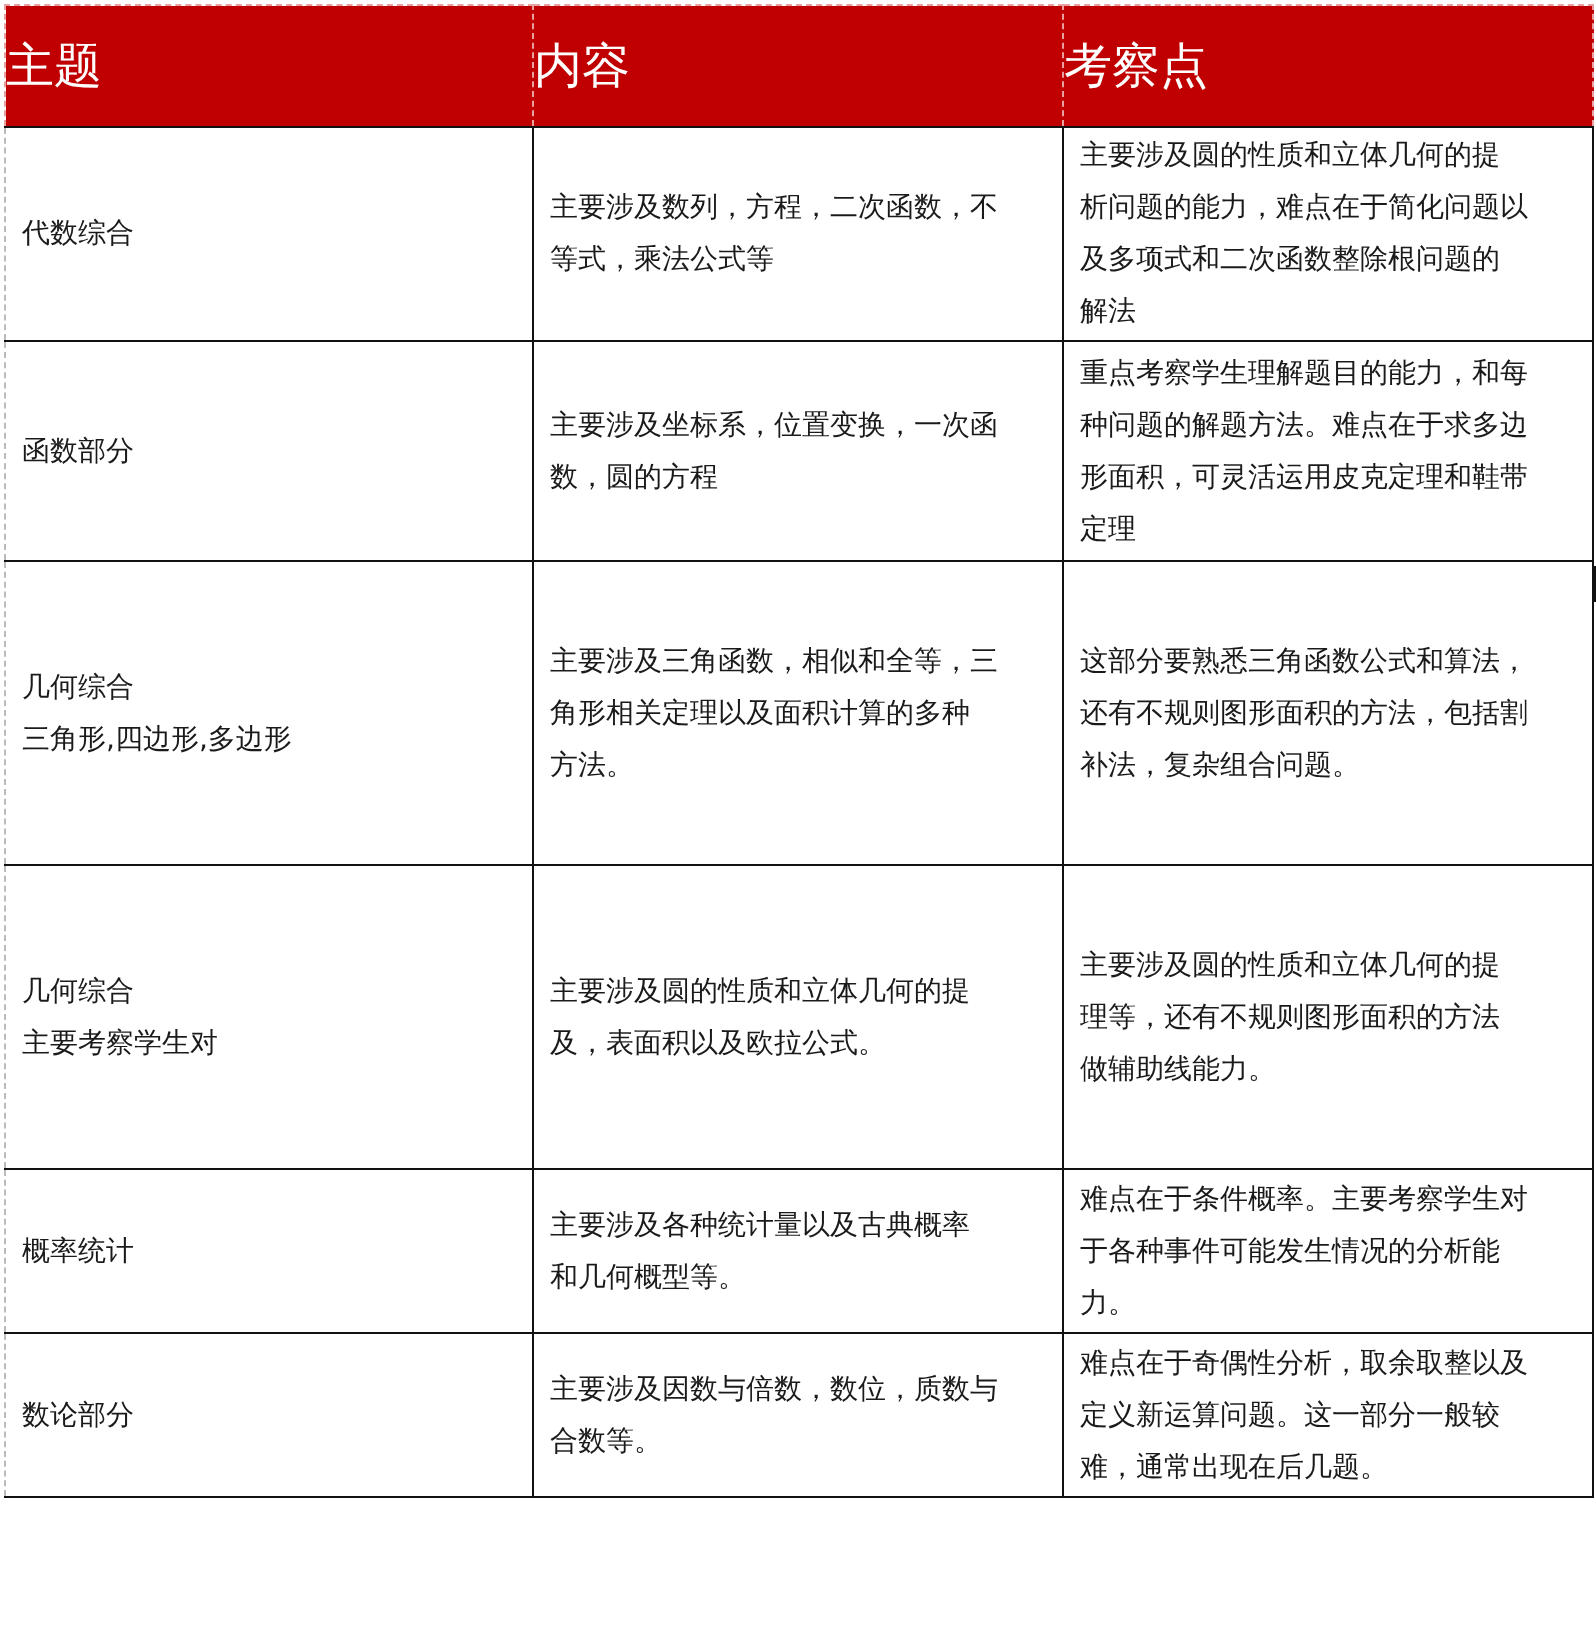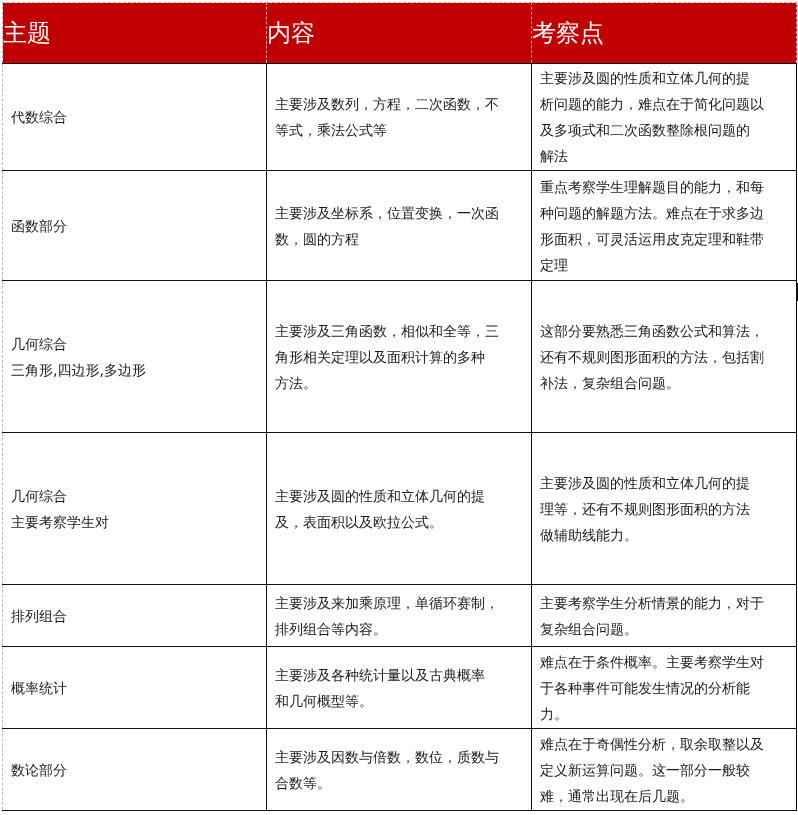--- a/index.html
+++ b/index.html
@@ -85,33 +85,20 @@
       <td>
           <span class="line">主要涉及圆的性质和立体几何的提</span>
           <span class="line">及，表面积以及欧拉公式。</span>
         </td>
       <td>
           <span class="line">主要涉及圆的性质和立体几何的提</span>
           <span class="line">理等，还有不规则图形面积的方法</span>
           <span class="line">做辅助线能力。</span>
         </td>
     </tr>
-    <tr style="height:62px">
-      <td class="c1">
-          <span class="line">排列组合</span>
-        </td>
-      <td>
-          <span class="line">主要涉及来加乘原理，单循环赛制，</span>
-          <span class="line">排列组合等内容。</span>
-        </td>
-      <td>
-          <span class="line">主要考察学生分析情景的能力，对于</span>
-          <span class="line">复杂组合问题。</span>
-        </td>
-    </tr>
     <tr style="height:82px">
       <td class="c1">
           <span class="line">概率统计</span>
         </td>
       <td>
           <span class="line">主要涉及各种统计量以及古典概率</span>
           <span class="line">和几何概型等。</span>
         </td>
       <td>
           <span class="line">难点在于条件概率。主要考察学生对</span>

